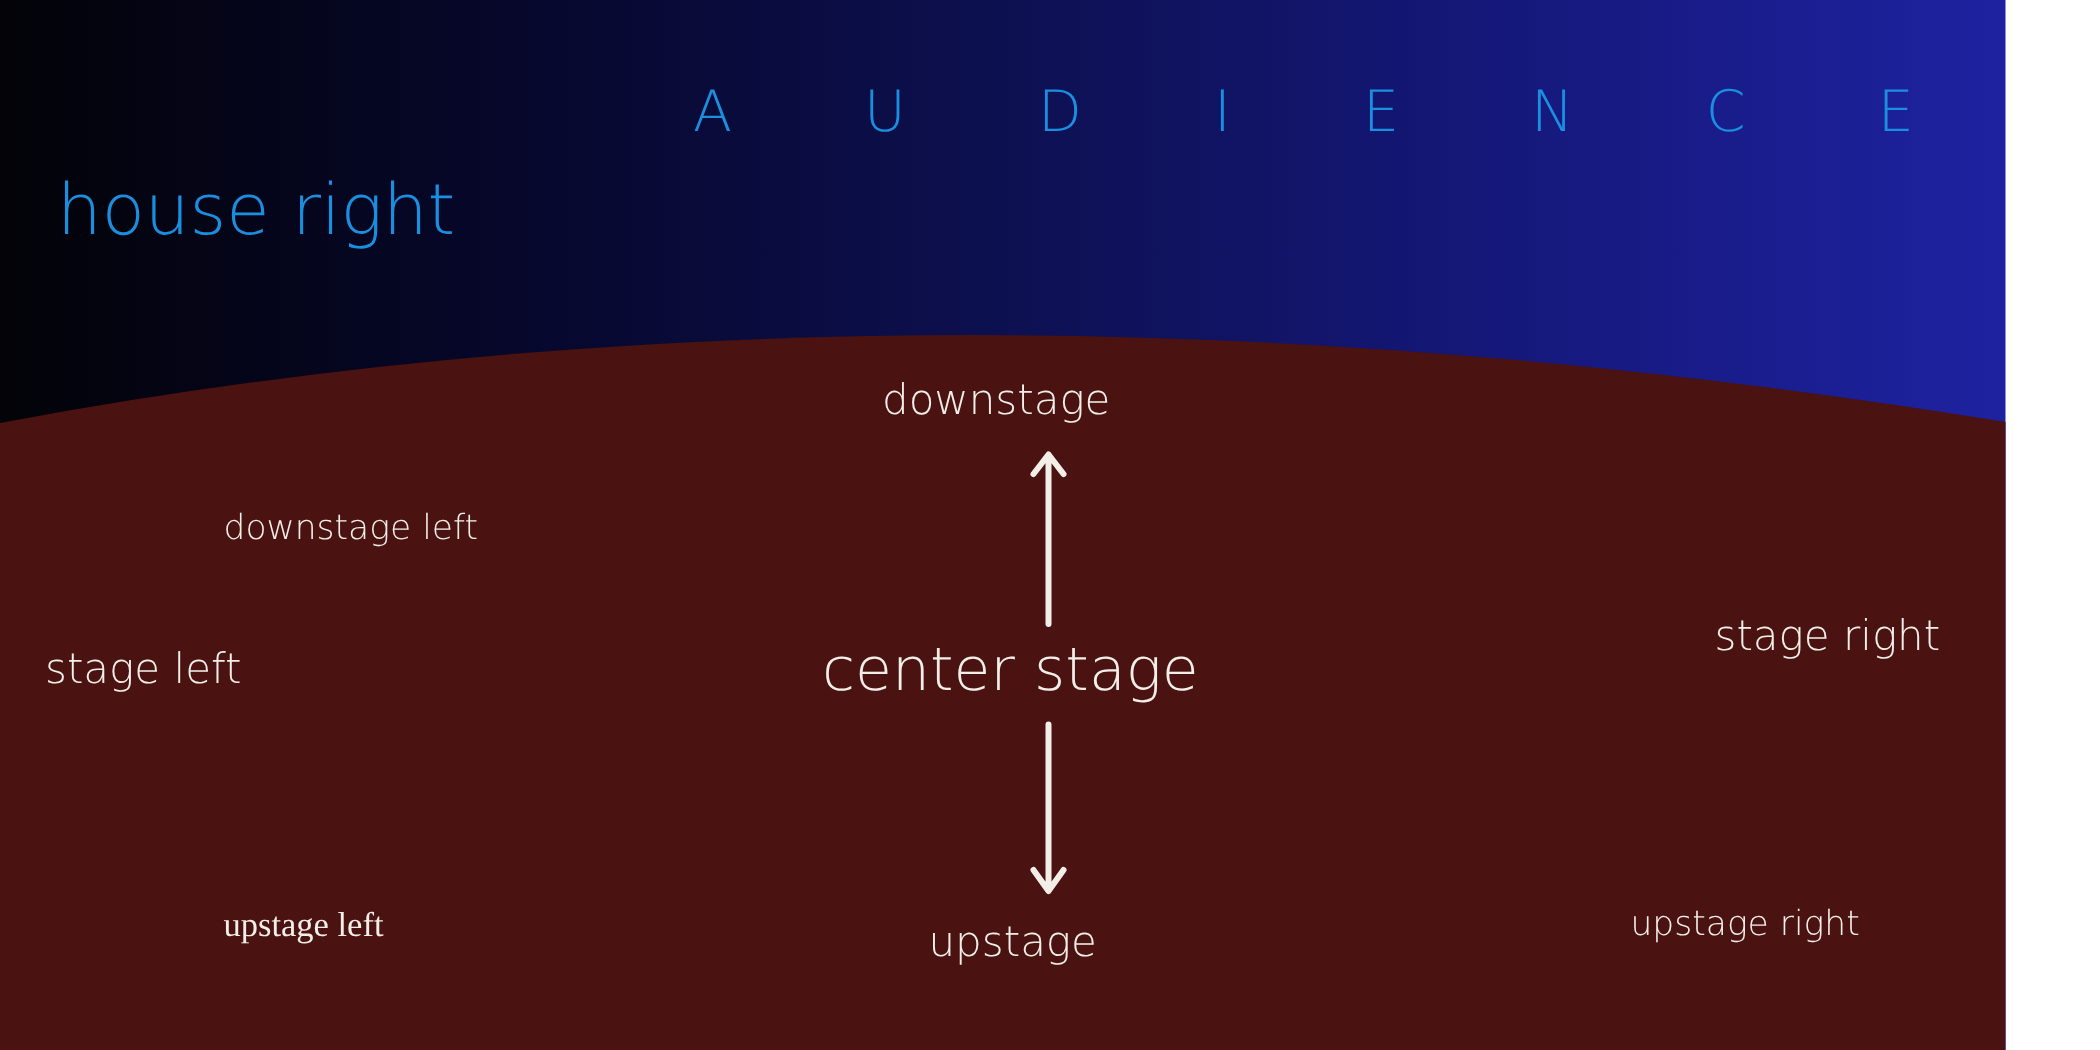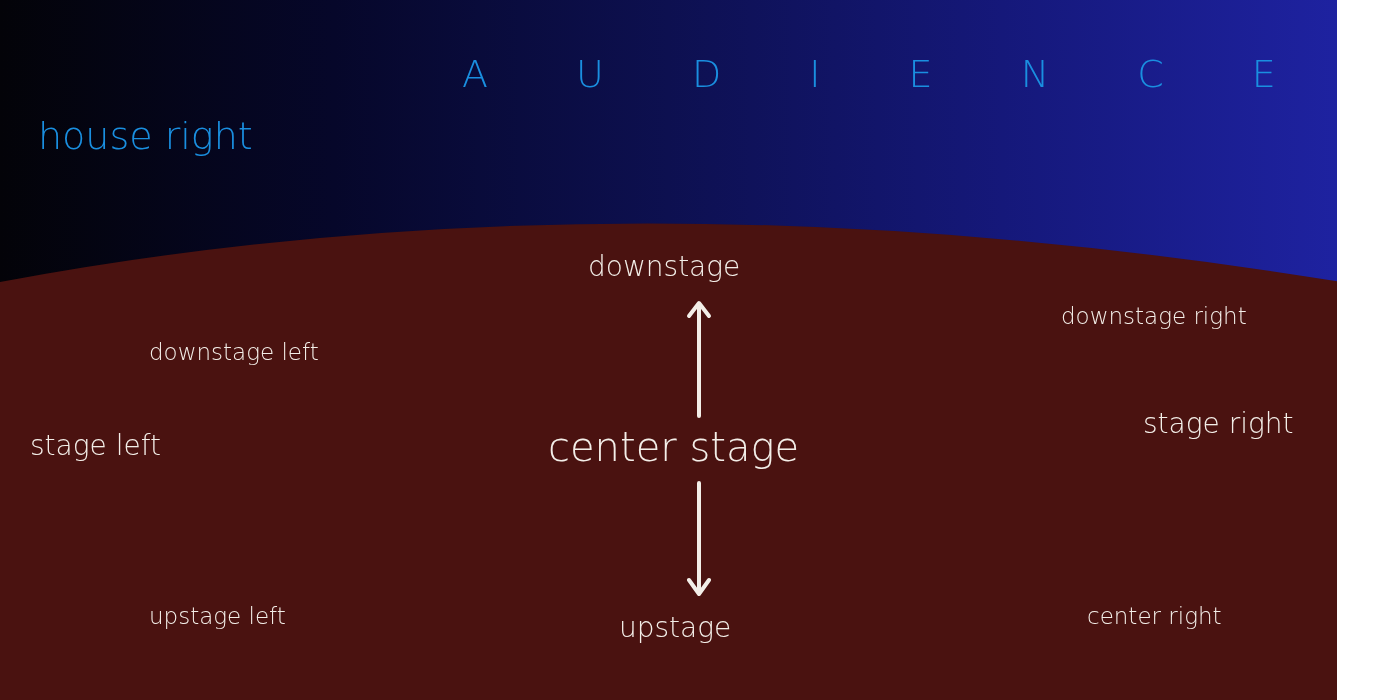--- a/index.html
+++ b/index.html
@@ -5,50 +5,49 @@
   html, body { margin: 0; padding: 0; }
   body { width: 1400px; height: 700px; overflow: hidden; }
   .canvas {
     position: relative; width: 1337px; height: 700px; overflow: hidden;
     background: linear-gradient(90deg, #030308 0%, #06072a 25%, #0d1050 50%, #15187a 75%, #1e22a0 100%);
     font-family: "DejaVu Sans", sans-serif;
   }
   .stage-bg { position: absolute; left: 0; top: 0; width: 1400px; height: 700px; }
   .lbl { position: absolute; white-space: nowrap; line-height: 1; }
   .audience { color: #1a8fe0; font-size: 38px; letter-spacing: 38px; font-weight: 300; top: 55px; left: 462px; }
-  .house { color: #1a8fe0; font-size: 38px; font-weight: 300; top: 117px; }
+  .house { color: #1a8fe0; font-size: 47px; font-weight: 300; top: 117px; }
   .w { color: #f3eee8; font-weight: 300; }
   .big { font-size: 40px; }
   .med { font-size: 28px; }
   .sm { font-size: 23px; }
   .arrow { position: absolute; }
 </style>
 </head>
 <body>
 
 <div class="canvas">
   <svg class="stage-bg" viewBox="0 0 1400 700" width="1400" height="700">
     <path d="M0,282 Q650,160 1400,292 L1400,700 L0,700 Z" fill="#4a1210"></path>
   </svg>
 
   <div class="lbl audience">A U D I E N C E</div>
   <div class="lbl house" style="left:38px;">house right</div>
 
   <div class="lbl w med" style="left:588px; top:253px;">downstage</div>
   <div class="lbl w sm" style="left:149px; top:305px;margin-top:36px;">downstage left</div>
-  <div class="lbl w sm" style="left:1061px; top:305px;">downstage right</div>
 
   <svg class="arrow" style="left:684px; top:298px;" width="30" height="122">
     <path d="M15,118 L15,6 M5,18 L15,5 L25,18" stroke="#f3eee8" stroke-width="4" fill="none" stroke-linecap="round" stroke-linejoin="round"></path>
   </svg>
 
   <div class="lbl w big" style="left:548px; top:427px;">center stage</div>
   <div class="lbl w med" style="left:30px; top:432px;">stage left</div>
   <div class="lbl w med" style="left:1143px; top:410px;">stage right</div>
 
   <svg class="arrow" style="left:684px; top:480px;" width="30" height="120">
     <path d="M15,3 L15,112 M5,100 L15,114 L25,100" stroke="#f3eee8" stroke-width="4" fill="none" stroke-linecap="round" stroke-linejoin="round"></path>
   </svg>
 
-  <div class="lbl w sm" style="left:149px; top:605px;">upstage left</div>
-  <div class="lbl w sm" style="left:1087px; top:605px;">center right</div>
+  <div class="lbl w sm" style="left:149px; top:605px;font-family:Liberation Serif, serif;">upstage left</div>
+  <div class="lbl w sm" style="left:1087px; top:605px;">upstage right</div>
   <div class="lbl w med" style="left:619px; top:614px;">upstage</div>
 </div>
 
 </body></html>

